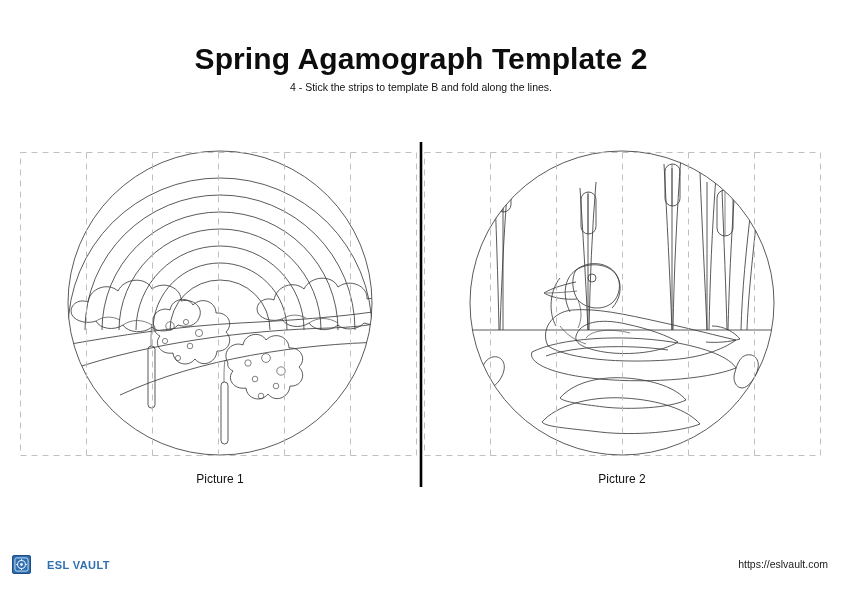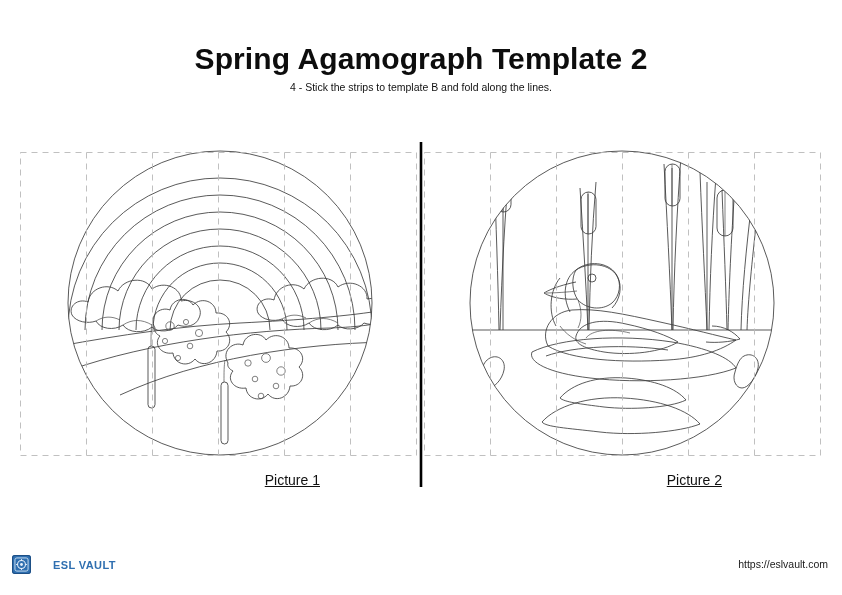--- a/index.html
+++ b/index.html
@@ -62,44 +62,43 @@
   .panel-svg {
     position: absolute;
     left: 0;
     top: 0;
     width: 842px;
     height: 370px;
   }
 
   .picture-caption {
     position: absolute;
-    font-size: 14px;
+    font-size: 12px;
     color: #111111;
-    text-align: right;
+    text-align: center;
     width: 200px;
-    text-decoration: underline;
   }
   #caption-1 { left: 120px; top: 342px; }
   #caption-2 { left: 522px; top: 342px; }
 
   
   .footer {
     position: absolute;
     left: 0;
     bottom: 0;
     width: 842px;
     height: 48px;
   }
   .brand {
     position: absolute;
     left: 12px;
     top: 8px;
     display: flex;
     align-items: center;
-    gap: 22px;
+    gap: 16px;
   }
   .brand-mark {
     width: 19px;
     height: 19px;
     border-radius: 3px;
     background: #2f6fb0;
     display: flex;
     align-items: center;
     justify-content: center;
     box-shadow: inset 0 0 0 1px #1d4f85;

